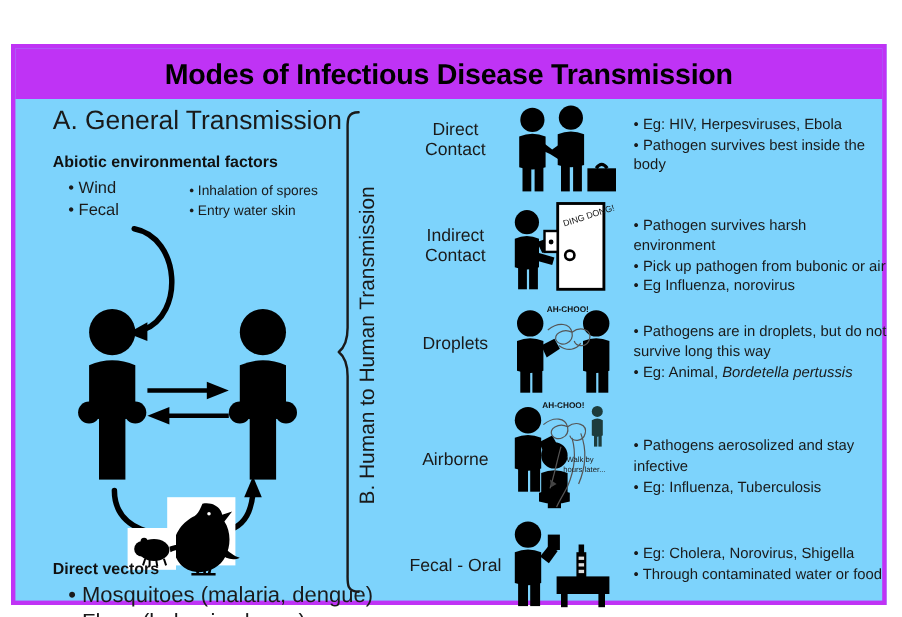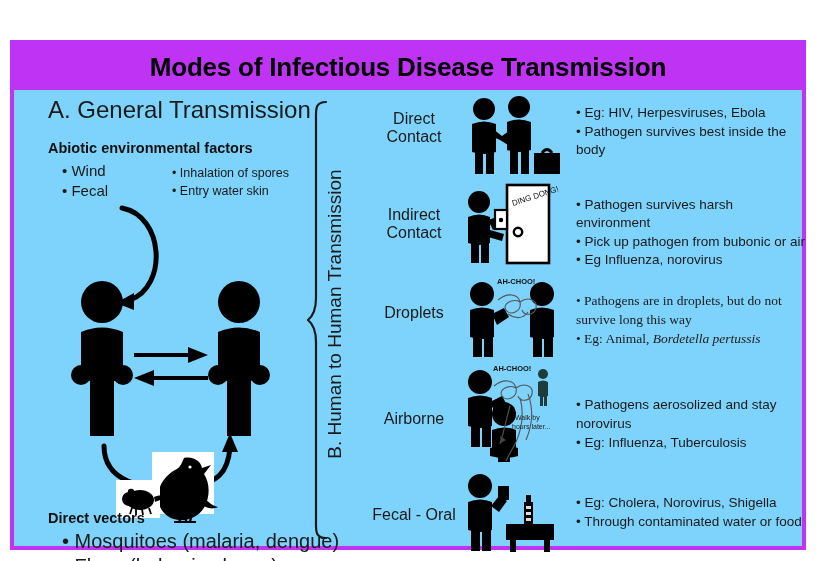--- a/index.html
+++ b/index.html
@@ -97,21 +97,21 @@
   #row-droplets {top:182px;}
   #row-airborne {top:272px;}
   #row-fecal    {top:378px;}
   #row-direct   .rowlabel{padding-top:14px;}
   #row-indirect .rowlabel{padding-top:22px;}
   #row-droplets .rowlabel{padding-top:32px;}
   #row-airborne .rowlabel{padding-top:48px;}
   #row-fecal    .rowlabel{padding-top:38px;}
   #row-direct   .rowtext{padding-top:8px;}
   #row-indirect .rowtext{padding-top:12px;}
-  #row-droplets .rowtext{padding-top:20px;font-family:Liberation Serif, serif;}
+  #row-droplets .rowtext{padding-top:20px;}
   #row-airborne .rowtext{padding-top:34px;}
   #row-fecal    .rowtext{padding-top:26px;}
   svg{display:block;overflow:visible;}
   .blk{fill:#000;}
   .tealfig{fill:#1d3c3c;}
   .noline{fill:none;stroke:#555;stroke-width:1.1;}
   .sneezetxt{font-family:"Liberation Sans",sans-serif;font-size:7.5px;fill:#111;font-weight:bold;}
   .dingtxt{font-family:"Liberation Sans",sans-serif;font-size:8px;fill:#111;}
   .walktxt{font-family:"Liberation Sans",sans-serif;font-size:7px;fill:#222;}
 </style>
@@ -330,21 +330,21 @@
           <path class="noline" d="M66,32 C72,48 70,64 64,78"></path>
           <path class="noline" d="M48,44 C44,58 42,70 38,82"></path>
           <path d="M38,74 l1,7 l5,-3 z" fill="#444"></path>
           <text class="walktxt" x="53" y="58">Walk by</text>
           <text class="walktxt" x="50" y="67">hours later...</text>
           <text class="sneezetxt" x="31" y="9">AH-CHOO!</text>
         </svg>
       </div>
       <div class="rowtext">
         <div>• Pathogens aerosolized and stay</div>
-        <div>   norovirus</div>
+        <div>   infective</div>
         <div>• Eg: Influenza, Tuberculosis</div>
       </div>
     </div>
 
     <div class="row" id="row-fecal">
       <div class="rowlabel">
         <div>Fecal - Oral</div>
       </div>
       <div class="rowart">
         <svg width="108" height="84" viewBox="0 0 108 84">

